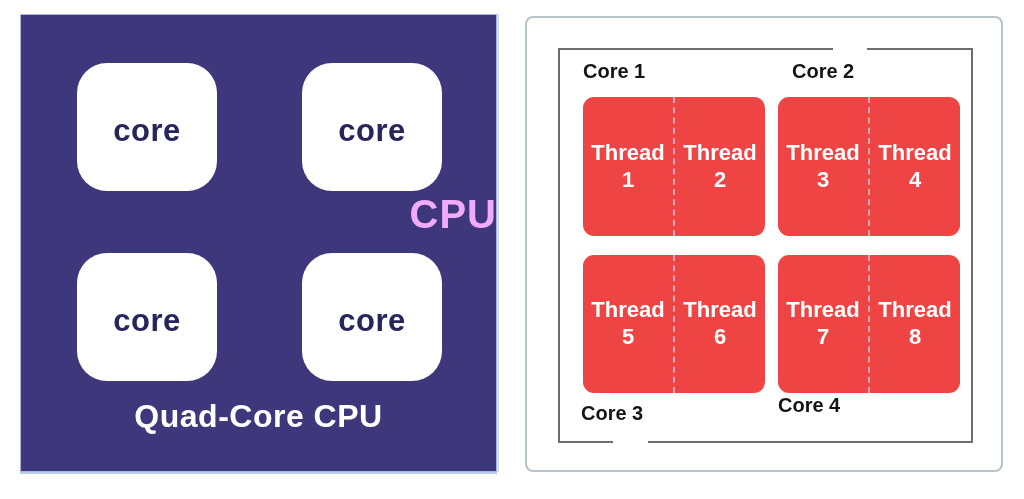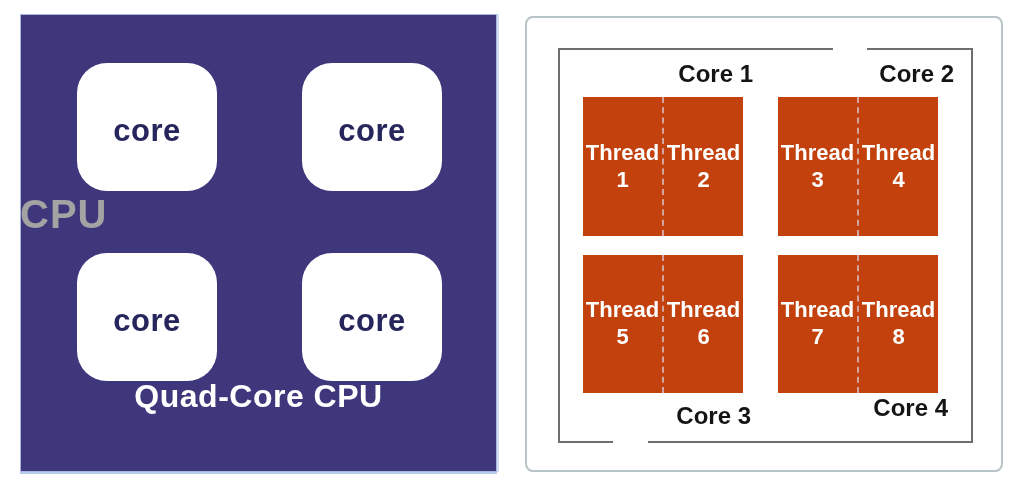--- a/index.html
+++ b/index.html
@@ -39,28 +39,28 @@
     font-size: 31px;
     font-weight: 600;
     color: #26255c;
     letter-spacing: 0.5px;
     padding-top: 8px;
   }
   .cpu-title {
     position: absolute;
     left: 0; right: 0; top: 178px;
     height: 44px; line-height: 44px;
-    text-align: left;
+    text-align: right;
     font-size: 40px; font-weight: 700;
-    color: #a3a3a3;
+    color: #f0abfc;
     letter-spacing: 1px;
   }
   .chip-caption {
     position: absolute;
-    left: 0; right: 0; top: 364px;
+    left: 0; right: 0; top: 384px;
     height: 36px; line-height: 36px;
     text-align: center;
     font-size: 32px; font-weight: 700;
     color: #ffffff;
     letter-spacing: 0.5px;
   }
 
   
   .panel {
     position: absolute;
@@ -76,34 +76,35 @@
     width: 415px; height: 395px;
     border: 2px solid #6e6e6e;
   }
   .border-gap { position: absolute; background: #ffffff; }
   .border-gap.top    { left: 273px; top: -3px;    width: 34px; height: 6px; }
   .border-gap.bottom { left: 53px;  bottom: -3px; width: 35px; height: 6px; }
 
   .core-group-label {
     position: absolute;
     width: 170px;
-    text-align: right;
-    font-size: 24px; font-weight: 700;
+    text-align: left;
+    font-size: 20px; font-weight: 700;
     color: #141414;
   }
   .core-group-label.c1 { left: 23px;  top: 10px;  }
-  .core-group-label.c2 { left: 224px; top: 10px;  }
+  .core-group-label.c2 { left: 232px; top: 10px;  }
   .core-group-label.c3 { left: 21px;  top: 352px; }
   .core-group-label.c4 { left: 218px; top: 344px; }
 
   .thread-box {
     position: absolute;
-    width: 160px; height: 139px;
-    background: #c2410c;
+    width: 182px; height: 139px;
+    background: #ef4444;
     display: flex;
+    border-radius: 11px;
   }
   .thread-box.a { left: 23px;  top: 47px;  }
   .thread-box.b { left: 218px; top: 47px;  }
   .thread-box.c { left: 23px;  top: 205px; height: 138px; }
   .thread-box.d { left: 218px; top: 205px; height: 138px; }
 
   .thread-cell {
     flex: 1;
     display: flex; flex-direction: column;
     align-items: center; justify-content: center;

